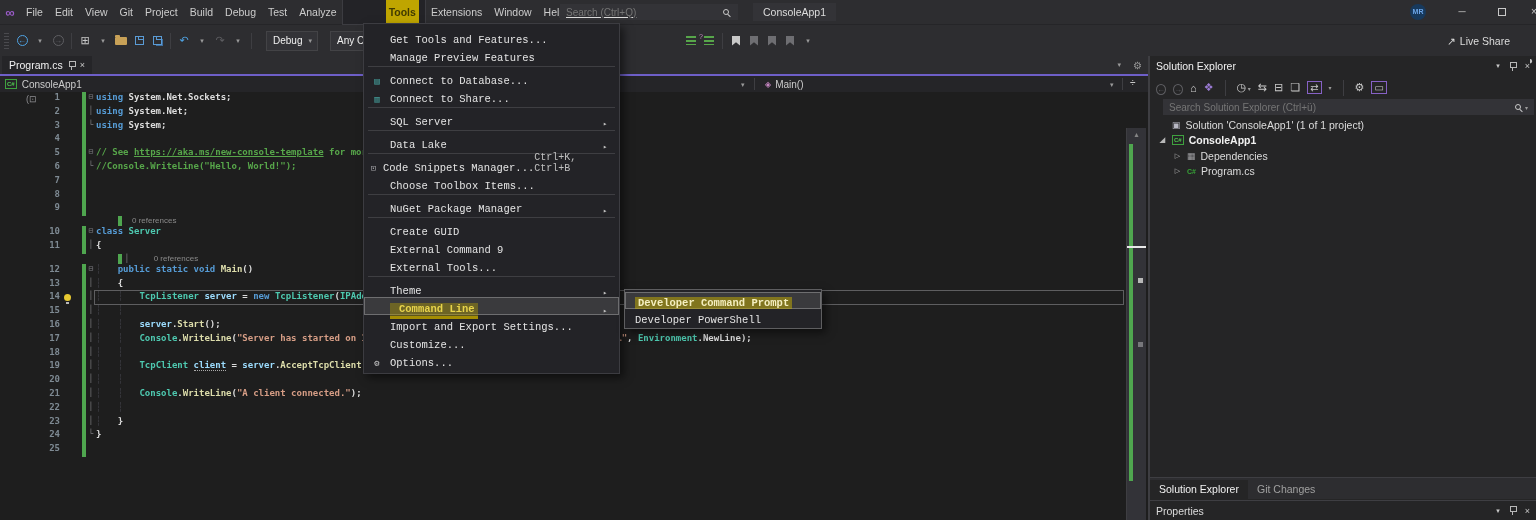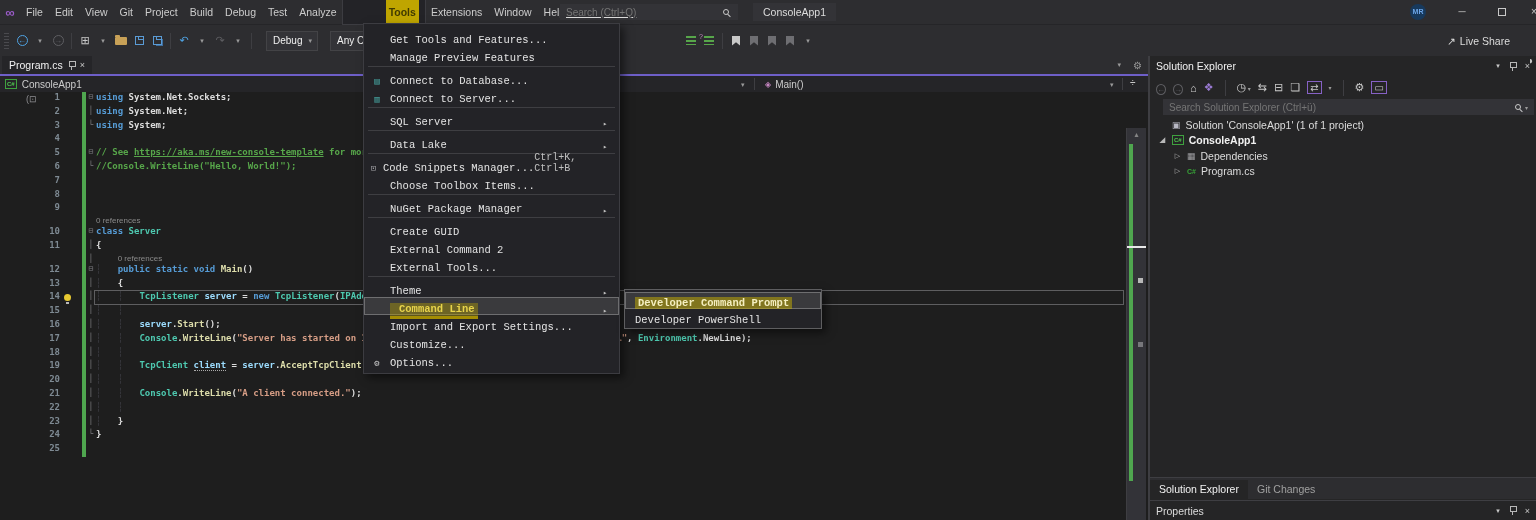--- a/index.html
+++ b/index.html
@@ -92,21 +92,21 @@
   
   .code-area { position:absolute; left:0; top:36px; right:0; bottom:0; overflow:hidden; }
   .corner-glyph { position:absolute; left:26px; top:2px; font-size:9px; color:#8E8E92; z-index:2; }
   .cl { display:flex; height:13.8px; line-height:13.8px; position:relative; white-space:pre; }
   .cl .ln { width:60px; text-align:right; color:#7E8A93; font:600 9px "DejaVu Sans Mono", monospace; }
   .cl .gap { width:22px; }
   .cl .bar { width:4px; }
   .cl.changed .bar { background:#4FA64F; }
   .cl .out { width:10px; text-align:center; color:#7E7E82; font:400 8px "DejaVu Sans Mono", monospace; }
   .cl .code { flex:1; font:600 9px "DejaVu Sans Mono", monospace; white-space:pre; }
-  .cl.lens-row { height:10px; line-height:10px; }
+  .cl.lens-row { height:10px; line-height:10px;margin-left:36px; }
   .cl.lens-row .code { font:400 8px "Liberation Sans", sans-serif; color:#8A8A8A; }
   .cl.current::after { content:''; position:absolute; left:94px; right:24px; top:-1px; bottom:0;
                        border:1px solid #5E5E60; pointer-events:none; }
   .bulb { position:absolute; left:64px; top:3px; width:7px; height:7px; background:#E8C931; border-radius:50%; }
   .bulb::after { content:''; position:absolute; left:2px; bottom:-3px; width:3px; height:2px; background:#B8B8B8; }
   .c-kw{color:#569CD6} .c-ty{color:#4EC9B0} .c-me{color:#DCDCAA} .c-st{color:#D69D85}
   .c-cm{color:#57A64A} .c-cmu{color:#57A64A; text-decoration:underline}
   .c-id{color:#9CDCFE} .c-pl{color:#DCDCDC} .c-nu{color:#B5CEA8}
   .c-gd{color:#3F3F46; font-weight:400}
   .c-sug{color:#9CDCFE; border-bottom:1px dotted #ABABAB}
@@ -346,21 +346,21 @@
       <span class="m-arrow"></span>
     </div>
     <div class="m-sep"></div>
     <div class="m-item">
       <span class="m-icon i-db">▤</span>
       <span class="m-label">Connect to Database...</span>
       <span class="m-arrow"></span>
     </div>
     <div class="m-item">
       <span class="m-icon i-sv">▥</span>
-      <span class="m-label">Connect to Server...</span>
+      <span class="m-label">Connect to Share...</span>
       <span class="m-arrow"></span>
     </div>
     <div class="m-sep"></div>
     <div class="m-item">
       <span class="m-icon"></span>
       <span class="m-label">SQL Server</span>
       <span class="m-arrow">▸</span>
     </div>
     <div class="m-sep"></div>
     <div class="m-item">
@@ -387,21 +387,21 @@
       <span class="m-arrow">▸</span>
     </div>
     <div class="m-sep"></div>
     <div class="m-item">
       <span class="m-icon"></span>
       <span class="m-label">Create GUID</span>
       <span class="m-arrow"></span>
     </div>
     <div class="m-item">
       <span class="m-icon"></span>
-      <span class="m-label">External Command 2</span>
+      <span class="m-label">External Command 9</span>
       <span class="m-arrow"></span>
     </div>
     <div class="m-item">
       <span class="m-icon"></span>
       <span class="m-label">External Tools...</span>
       <span class="m-arrow"></span>
     </div>
     <div class="m-sep"></div>
     <div class="m-item">
       <span class="m-icon"></span>

